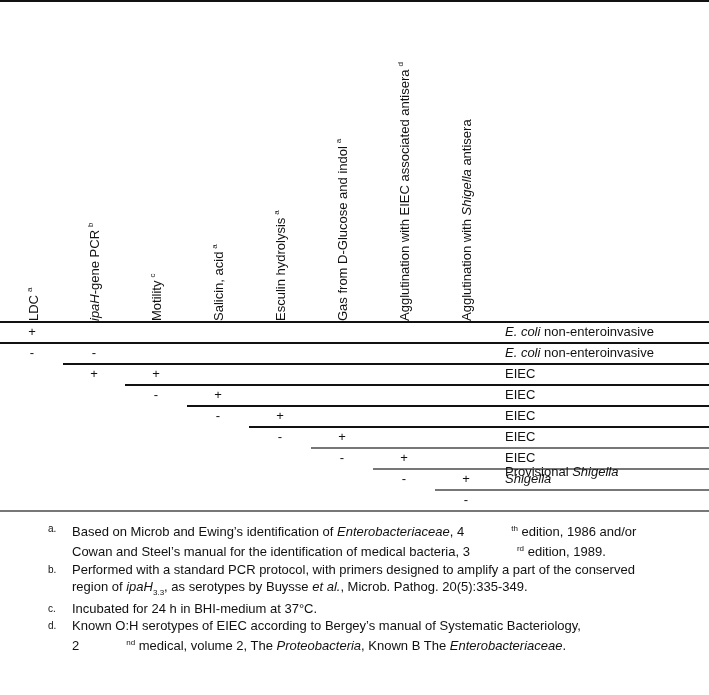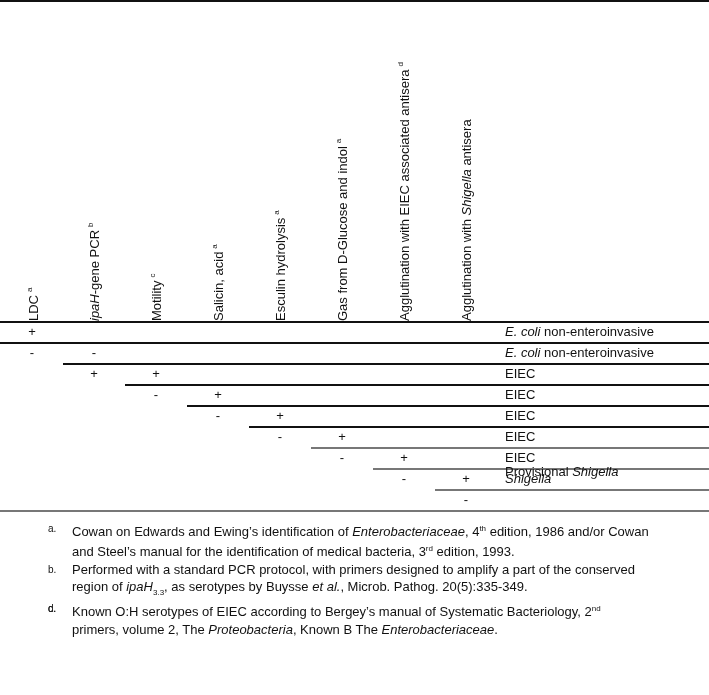--- a/index.html
+++ b/index.html
@@ -8,21 +8,21 @@
   .hline { position:absolute; height:2px; background:#111; right:0; }
   .hline.grey { background:#777; }
   .colhdr { position:absolute; bottom:374px; transform-origin:left bottom;
             transform:rotate(-90deg); white-space:nowrap; font-size:13px; line-height:13px; }
   .colhdr sup { font-size:8px; vertical-align:6px; margin-left:3px; }
   .cell { position:absolute; font-size:13px; width:20px; text-align:center; line-height:20px; }
   .res { position:absolute; left:505px; font-size:13px; line-height:20px; white-space:nowrap; }
   .notes { position:absolute; left:48px; top:520px; width:660px; font-size:13px; line-height:17px; }
   .note { position:relative; padding-left:24px; margin-bottom:0; }
   .note .lbl { position:absolute; left:0; top:0; font-size:10px; }
-  .note sup { font-size:8px; }
+  .note sup { font-size:8px;margin-left:47px; }
   .note sub { font-size:8px; }
   i { font-style:italic; }
 </style>
 </head>
 <body>
 
 <div class="hline" style="top:0;left:0;"></div>
 
 <div class="colhdr" style="left:40px;">
   <span>LDC</span><sup>a</sup>
@@ -90,26 +90,27 @@
 <div class="cell" style="top:469px;left:394px;">-</div>
 <div class="cell" style="top:469px;left:456px;">+</div>
 <div class="res" style="top:469px;"><i>Shigella</i></div>
 
 <div class="cell" style="top:490px;left:456px;">-</div>
 <div class="res" style="top:462px;"><span>Provisional </span><i>Shigella</i></div>
 
 <div class="notes">
   <div class="note" style="width:600px;">
     <span class="lbl">a.</span>
-    <span>Cowan on Edwards and Ewing’s identification of </span><i>Enterobacteriaceae</i><span>, 4</span><sup>th</sup><span> edition, 1986 and/or Cowan and Steel’s manual for the identification of medical bacteria, 3</span><sup>rd</sup><span> edition, 1993.</span>
+    <span>Based on Microb and Ewing’s identification of </span><i>Enterobacteriaceae</i><span>, 4</span><sup>th</sup><span> edition, 1986 and/or Cowan and Steel’s manual for the identification of medical bacteria, 3</span><sup>rd</sup><span> edition, 1989.</span>
   </div>
   <div class="note" style="width:600px;">
     <span class="lbl">b.</span>
     <span>Performed with a standard PCR protocol, with primers designed to amplify a part of the conserved region of </span><i>ipaH</i><sub>3.3</sub><span>, as serotypes by Buysse </span><i>et al.</i><span>, Microb. Pathog. 20(5):335-349.</span>
   </div>
   <div class="note" style="width:600px;">
     <span class="lbl">c.</span>
+    <span>Incubated for 24 h in BHI-medium at 37°C.</span>
   </div>
   <div class="note" style="width:560px;">
     <span class="lbl">d.</span>
-    <span>Known O:H serotypes of EIEC according to Bergey’s manual of Systematic Bacteriology, 2</span><sup>nd</sup><span> primers, volume 2, The </span><i>Proteobacteria</i><span>, Known B The </span><i>Enterobacteriaceae</i><span>.</span>
+    <span>Known O:H serotypes of EIEC according to Bergey’s manual of Systematic Bacteriology, 2</span><sup>nd</sup><span> medical, volume 2, The </span><i>Proteobacteria</i><span>, Known B The </span><i>Enterobacteriaceae</i><span>.</span>
   </div>
 </div>
 
 </body></html>

